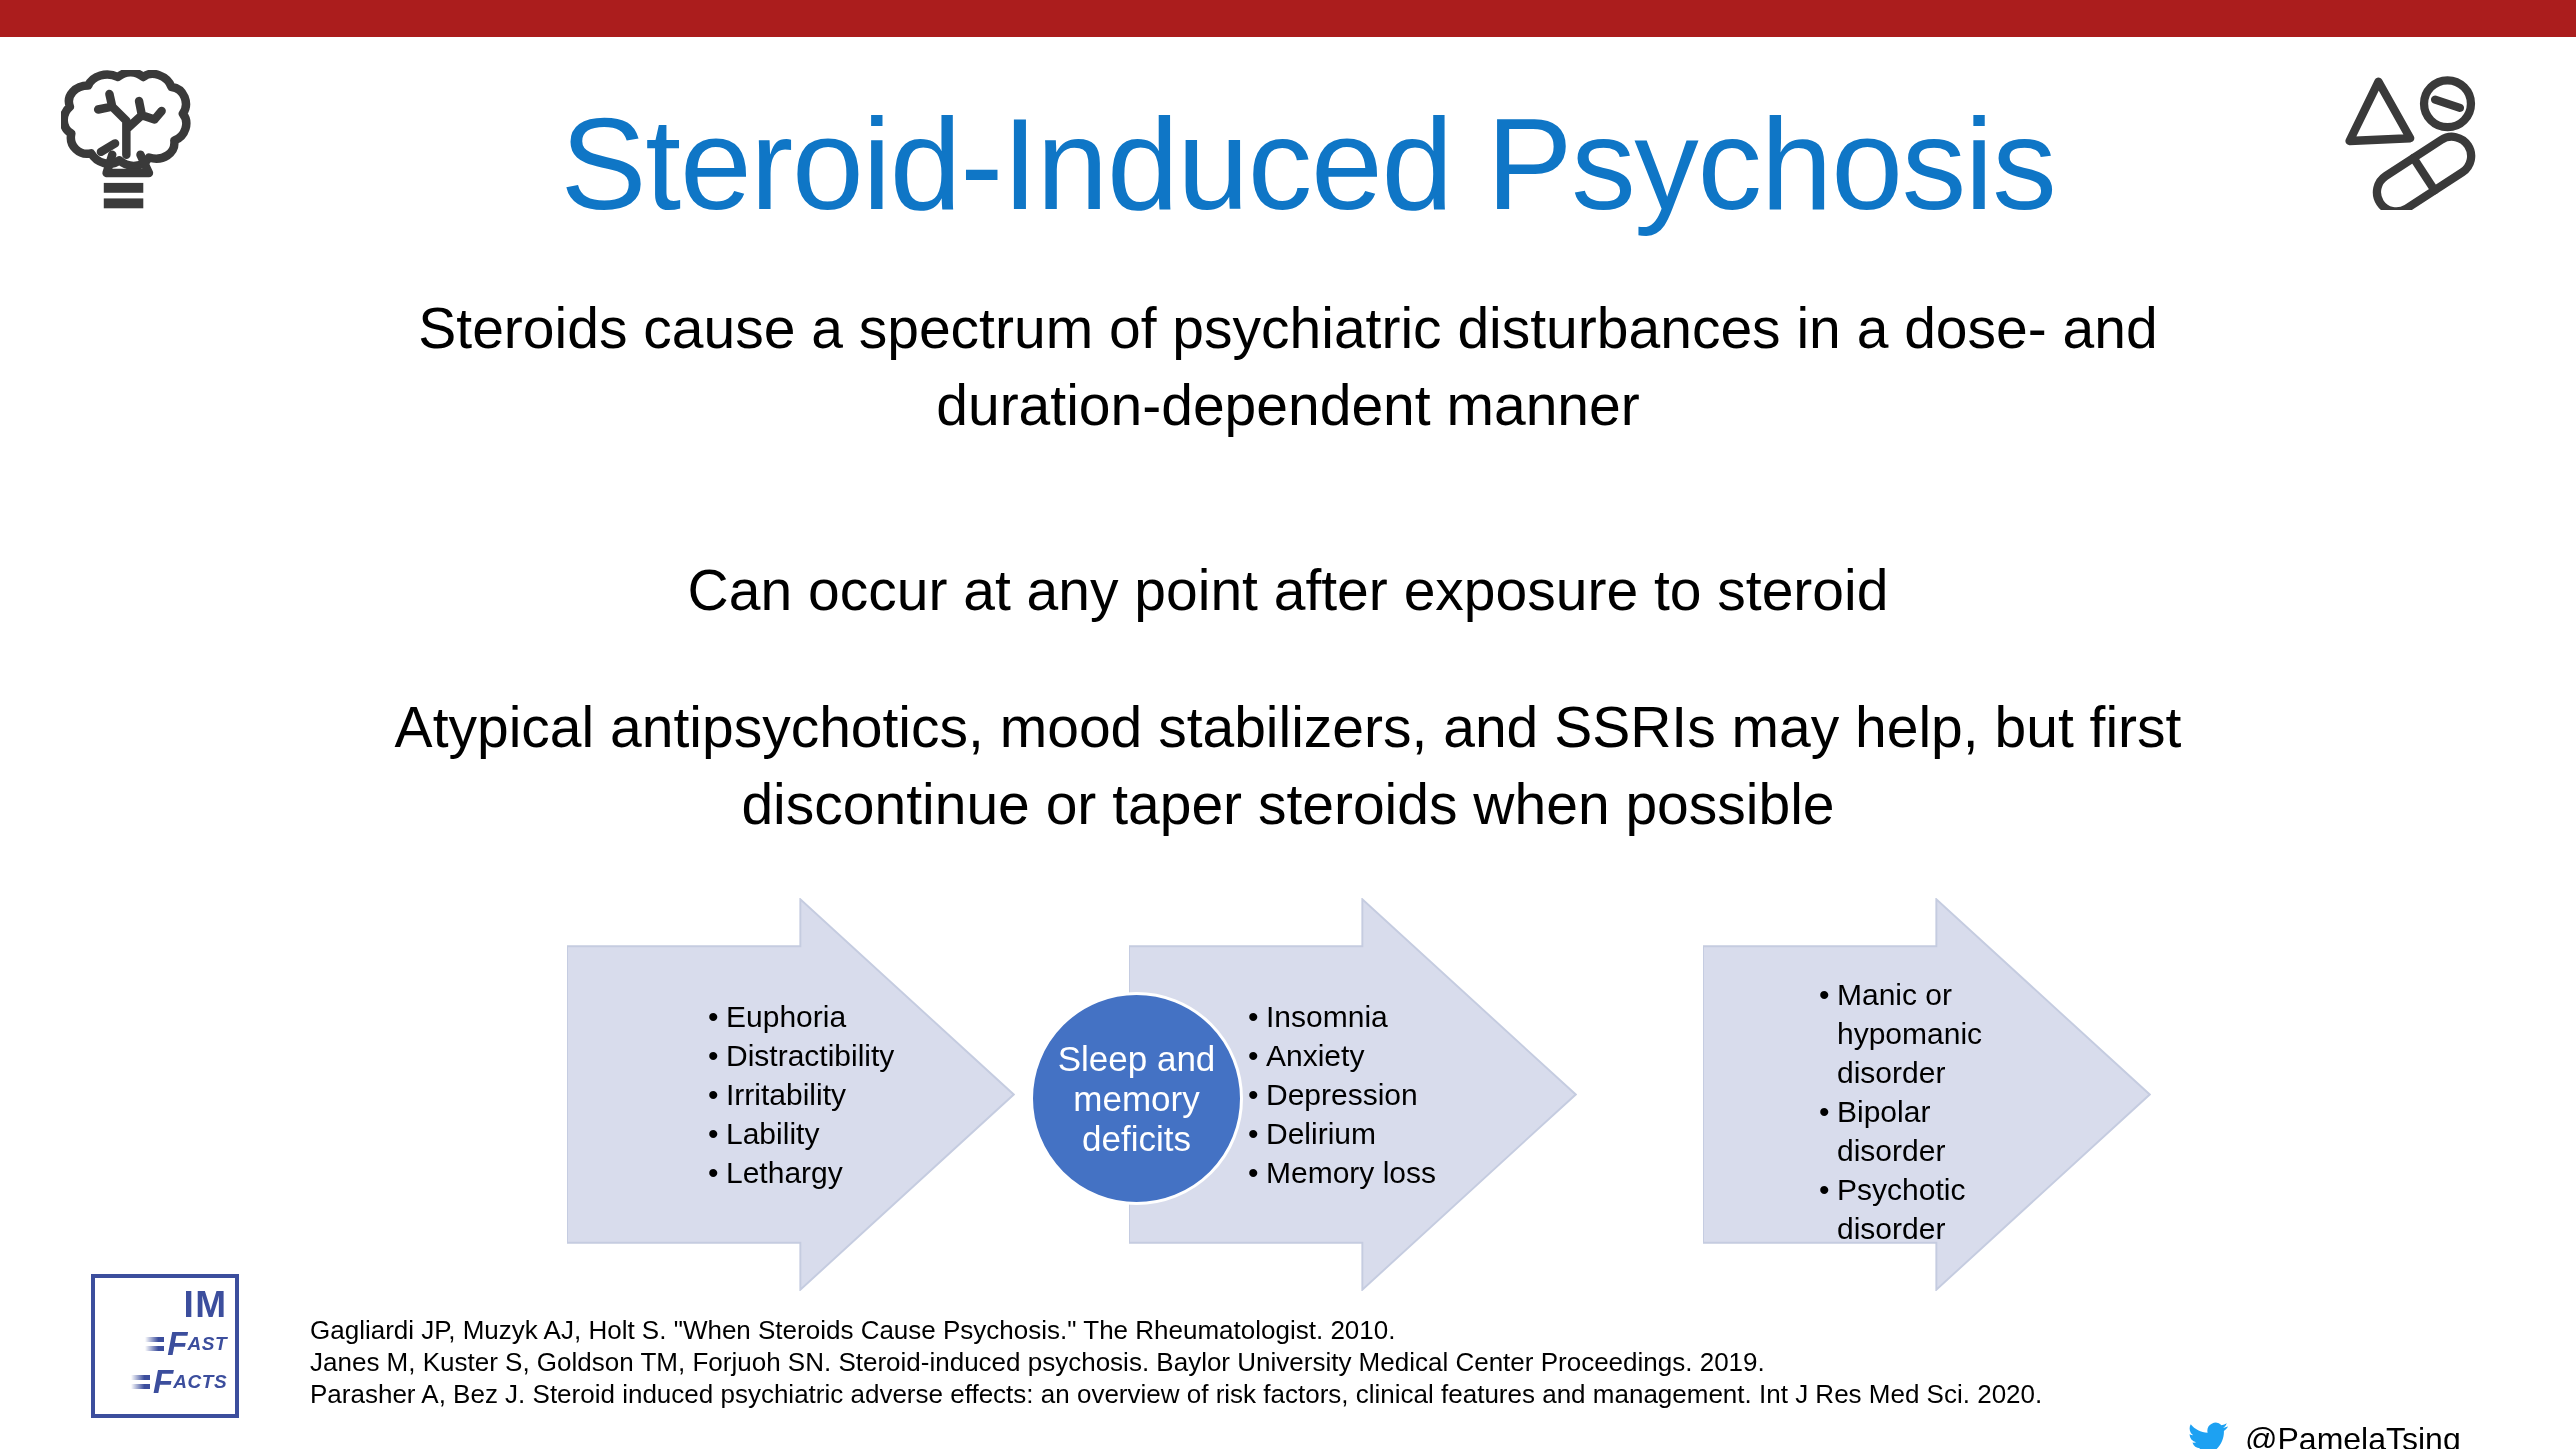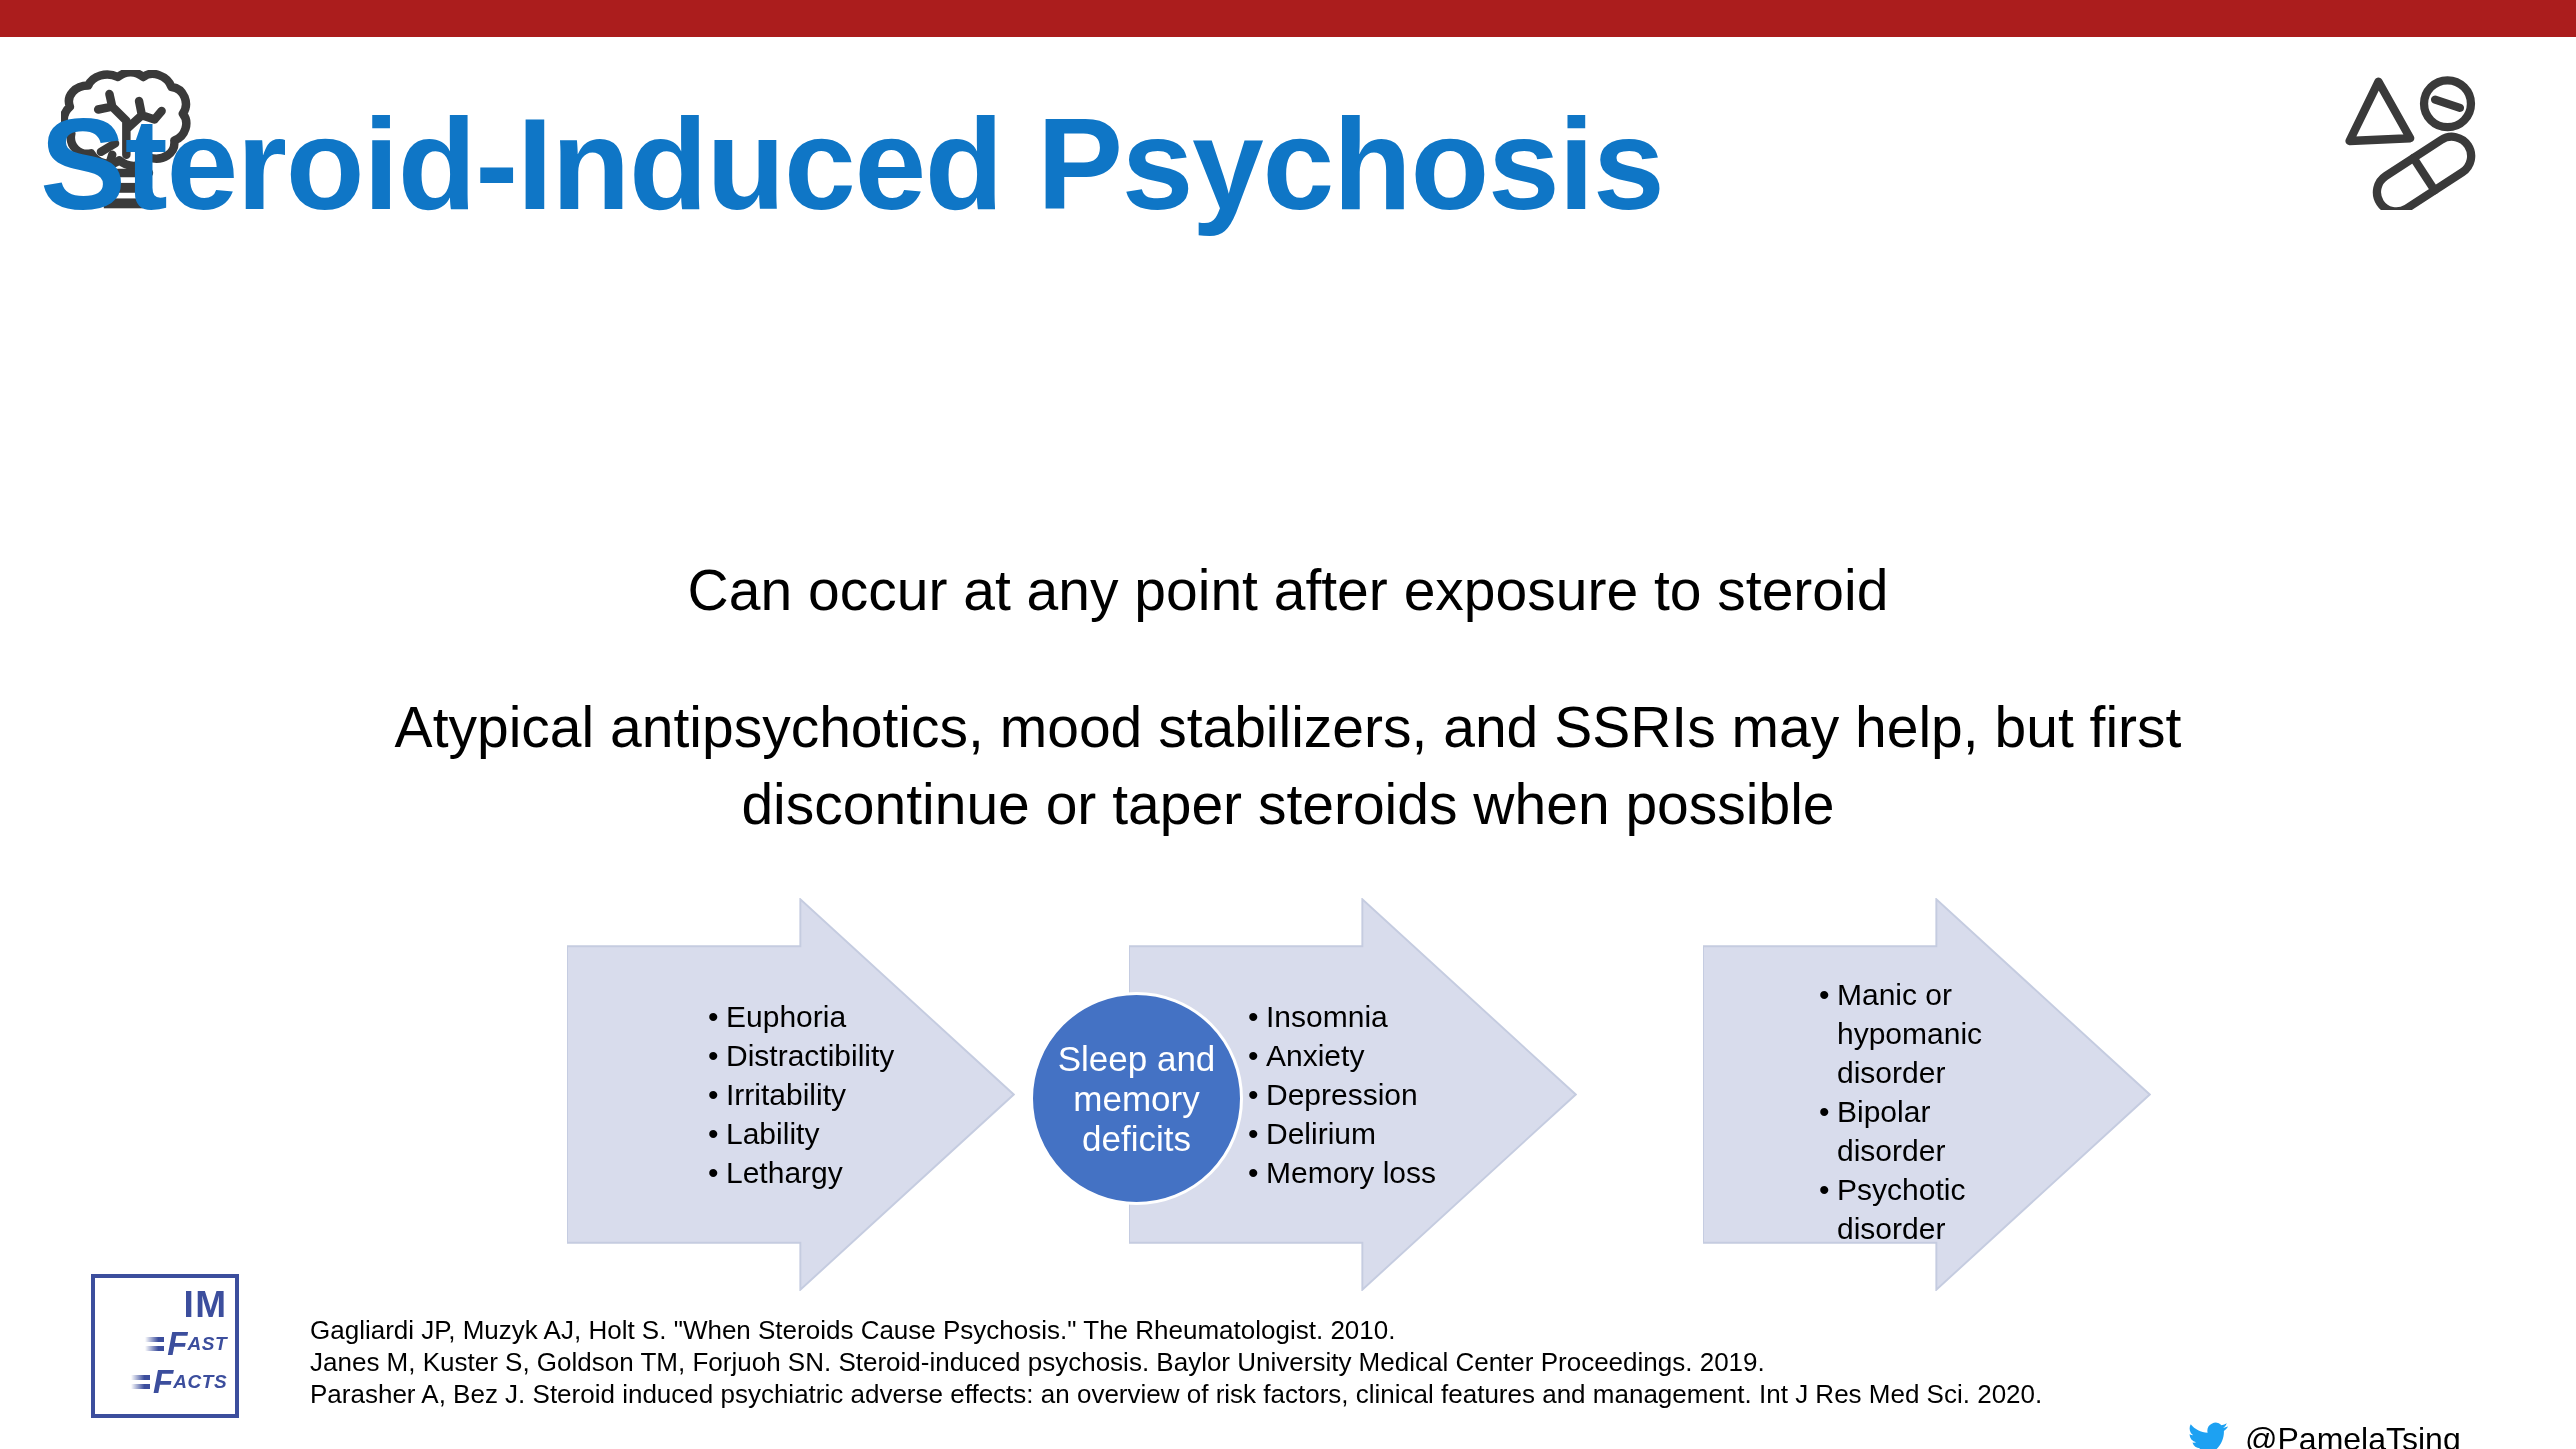--- a/index.html
+++ b/index.html
@@ -2,22 +2,22 @@
 <html style="--top-bar: #ab1d1d; --title-blue: #0f76c6; --circle-blue: #4472c4; --arrow-fill: #d8dcec; --arrow-border: #c5cce0; --icon-dark: #3a3a3a; --logo-indigo: #3c4e9d; --twitter-blue: #1da1f2;font-size:10.3px"><head>
 <meta charset="utf-8">
 <style>
   html,body{margin:0;padding:0;background:#fff;}
   .slide{
     position:relative;width:2576px;height:1449px;background:#ffffff;overflow:hidden;
     font-family:"Liberation Sans","DejaVu Sans",sans-serif;color:#000;
   }
   .topbar{position:absolute;left:0;top:0;width:100%;height:37px;background:var(--top-bar);}
   .title{
-    position:absolute;left:0;right:0;top:84px;
-    font-size:129px;font-weight:bold;line-height:161px;color:var(--title-blue);letter-spacing:-1.3px;padding-left:40px;
+    position:absolute;left:0;right:0;top:84px;text-align:center;
+    font-size:129px;font-weight:normal;line-height:161px;color:var(--title-blue);letter-spacing:-1.3px;padding-left:40px;
   }
   .icon-svg{position:absolute;}
   .icon-svg path,.icon-svg line,.icon-svg circle,.icon-svg rect.stroked,.icon-svg polyline{
     fill:none;stroke:var(--icon-dark);stroke-linecap:round;stroke-linejoin:round;
   }
   .icon-svg rect.filled{fill:var(--icon-dark);stroke:none;}
   .para{position:absolute;left:116px;right:116px;text-align:center;font-size:57px;line-height:77px;}
   .para.p1{top:290px;}
   .para.p2{top:519px;margin-top:33px;}
   .para.p3{top:689px;}
@@ -80,20 +80,24 @@
   <svg class="icon-svg" style="left:2344px;top:72px;width:138px;height:138px;" viewBox="0 0 100 100">
     <path stroke-width="6" d="M25,7 L48,48 L4,50 Z"></path>
     <circle stroke-width="6" cx="75" cy="23" r="17"></circle>
     <line stroke-width="6" x1="66" y1="20" x2="84" y2="26"></line>
     <g transform="rotate(-33 58 74)">
       <rect class="stroked" stroke-width="6" x="20" y="60" width="76" height="28" rx="14"></rect>
       <line stroke-width="6" x1="58" y1="60" x2="58" y2="88"></line>
     </g>
   </svg>
 
+  <div class="para p1">
+    <div>Steroids cause a spectrum of psychiatric disturbances in a dose- and</div>
+    <div>duration-dependent manner</div>
+  </div>
   <div class="para p2">
     <div>Can occur at any point after exposure to steroid</div>
   </div>
   <div class="para p3">
     <div>Atypical antipsychotics, mood stabilizers, and SSRIs may help, but first</div>
     <div>discontinue or taper steroids when possible</div>
   </div>
 
   <svg class="arrow-svg a1" viewBox="0 0 695 610" preserveAspectRatio="none">
     <polygon points="0,75 362,75 362,2 693,305 362,608 362,535 0,535"></polygon>

